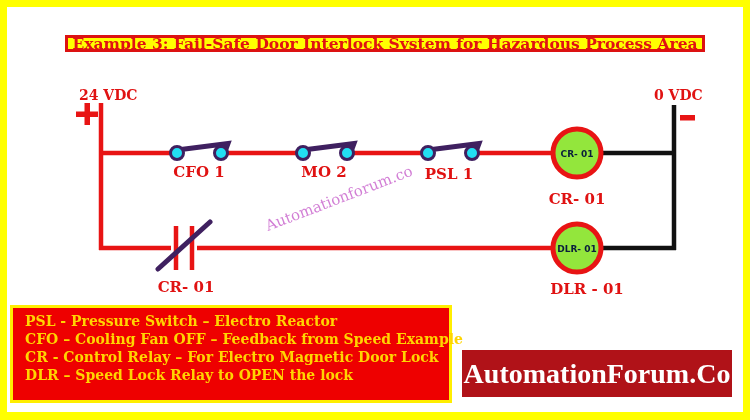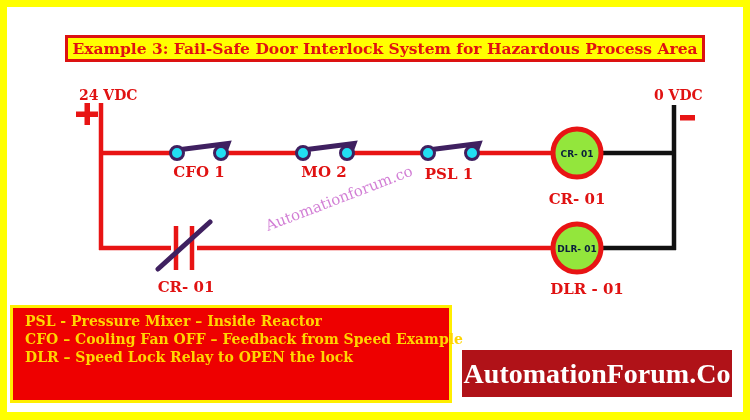--- a/index.html
+++ b/index.html
@@ -6,21 +6,21 @@
   body{
     width:750px;height:420px;position:relative;overflow:hidden;
     background:#FFFF00;
     font-family:"DejaVu Serif", serif;
   }
   .inner{
     position:absolute;left:7px;top:7px;width:736px;height:405px;
     background:#FFFFFF;
   }
   .title-box{
-    position:absolute;left:65px;top:35px;width:640px;height:27px;
+    position:absolute;left:65px;top:35px;width:640px;height:17px;
     background:#FFFF00;border:3px solid #DC1212;box-sizing:border-box;
     display:flex;align-items:center;justify-content:center;
   }
   .title-box span{
     color:#E01212;font-weight:bold;font-size:15.5px;white-space:nowrap;
     letter-spacing:0px;
   }
   svg.ladder{position:absolute;left:0;top:0;}
   .wr{stroke:#E81414;stroke-width:4.5;fill:none;}
   .wk{stroke:#111111;stroke-width:4.5;fill:none;}
@@ -123,20 +123,21 @@
   <text class="lbl" x="324" y="177" text-anchor="middle">MO 2</text>
   <text class="lbl" x="449" y="179" text-anchor="middle">PSL 1</text>
   <text class="lbl" x="577" y="204" text-anchor="middle">CR- 01</text>
   <text class="lbl" x="587" y="294" text-anchor="middle">DLR - 01</text>
   <text class="lbl" x="186" y="292" text-anchor="middle">CR- 01</text>
 
   <text class="wm" x="268" y="231" transform="rotate(-21 268 231)">Automationforum.co</text>
 </svg>
 
 <div class="legend">
-  <div class="legend-line">PSL - Pressure Mixer – Inside Reactor</div>
+  <div class="legend-line">PSL - Pressure Switch – Electro Reactor</div>
   <div class="legend-line">CFO – Cooling Fan OFF – Feedback from Speed Example</div>
+  <div class="legend-line">CR - Control Relay – For Electro Magnetic Door Lock</div>
   <div class="legend-line">DLR – Speed Lock Relay to OPEN the lock</div>
 </div>
 
 <div class="logo">
   <span>AutomationForum.Co</span>
 </div>
 
 </body></html>

